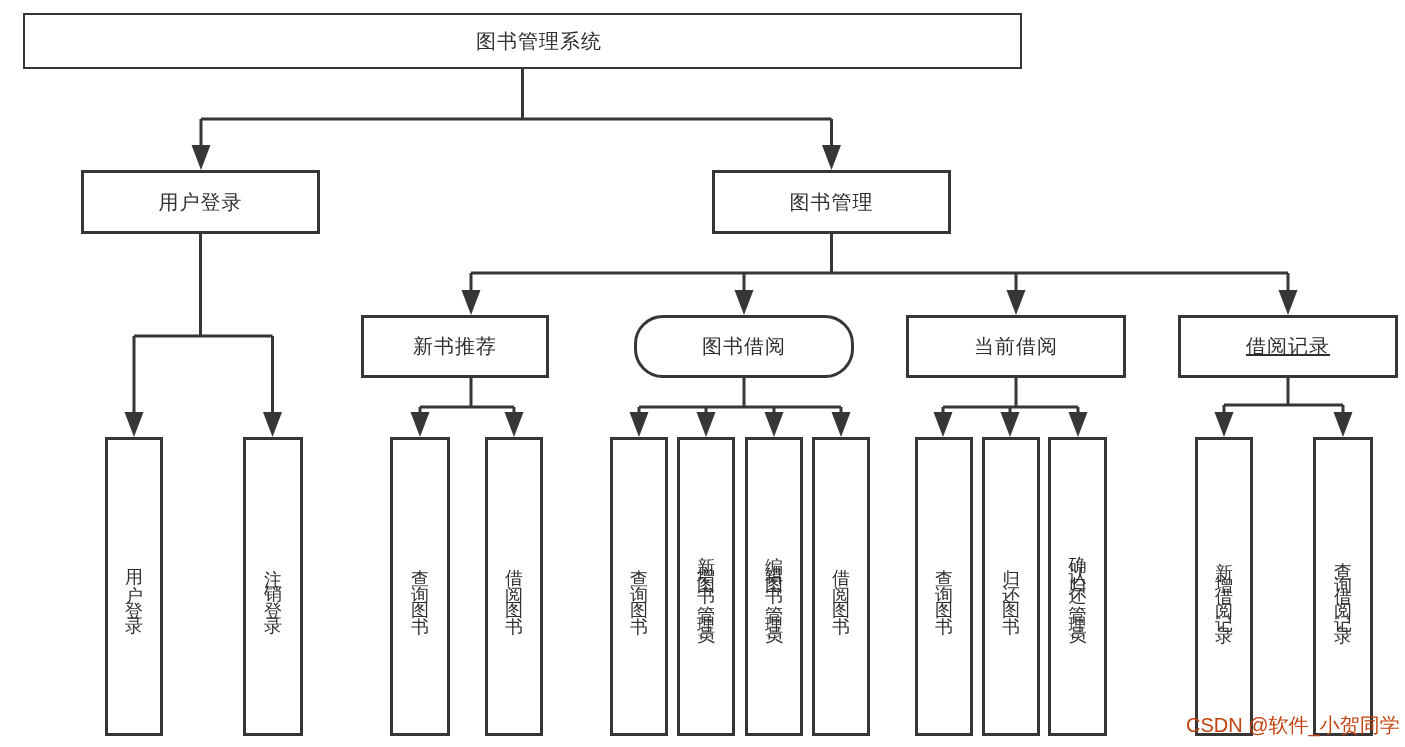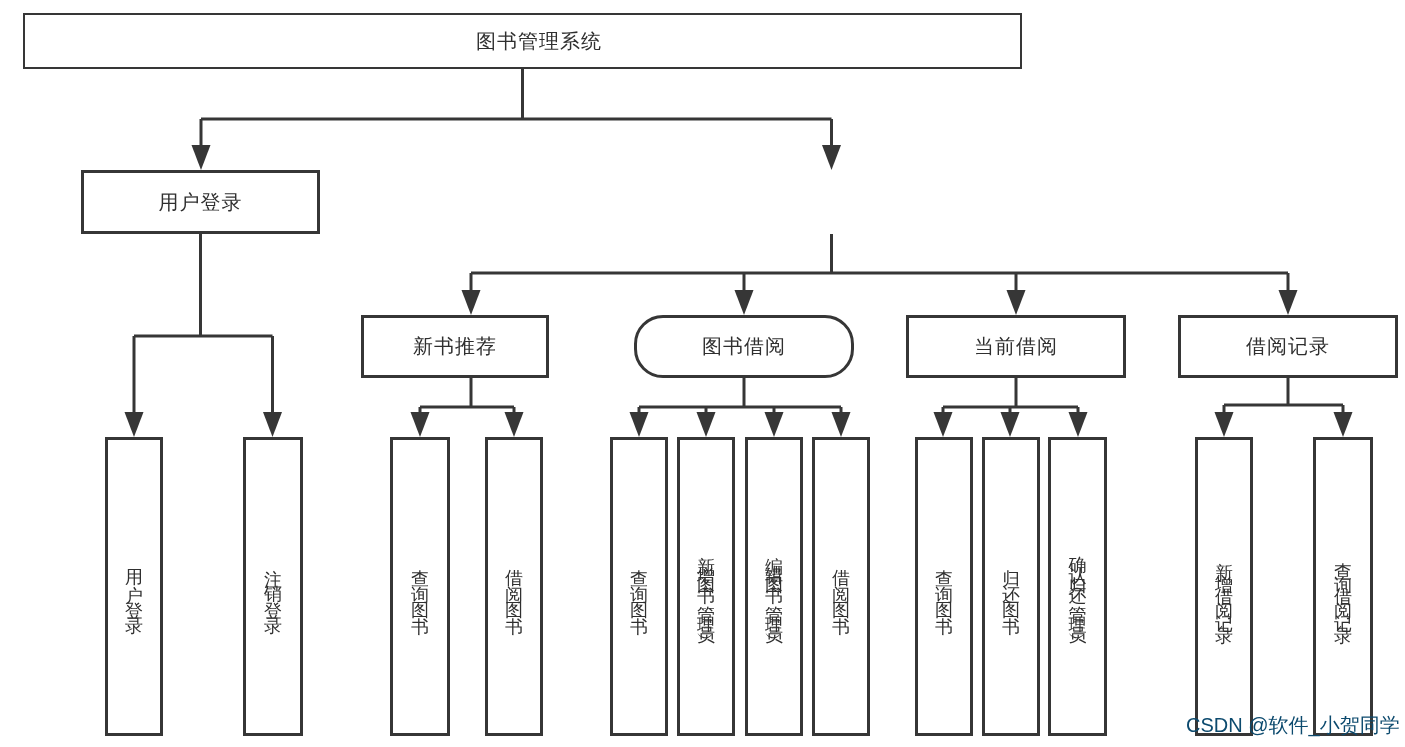--- a/index.html
+++ b/index.html
@@ -37,21 +37,21 @@
     color:var(--text);
   }
   .leaf .vtext.mid{letter-spacing:13px;}
   .leaf .vtext.long{letter-spacing:10px;}
   .watermark{
     position:absolute;
     left:1186px;
     top:712px;
     z-index:5;
     font-size:20px;
-    color:#0c4a6e;
+    color:#c2410c;
     white-space:nowrap;
     text-align:right;
   }
 </style>
 </head>
 <body>
 
 <div class="stage">
 
   <svg class="wires" width="1405" height="747" viewBox="0 0 1405 747" aria-hidden="true">
@@ -125,31 +125,34 @@
     </g>
   </svg>
 
   <div class="node root" style="left:23px;top:13px;width:999px;height:56px;">
     <span class="hlabel">图书管理系统</span>
   </div>
 
   <div class="node" style="left:81px;top:170px;width:239px;height:64px;">
     <span class="hlabel">用户登录</span>
   </div>
+  <div class="node" style="left:712px;top:170px;width:239px;height:64px;">
+    <span class="hlabel">图书管理</span>
+  </div>
 
   <div class="node" style="left:361px;top:315px;width:188px;height:63px;">
     <span class="hlabel">新书推荐</span>
   </div>
   <div class="node" style="left:634px;top:315px;width:220px;height:63px;border-radius:29px;">
     <span class="hlabel">图书借阅</span>
   </div>
   <div class="node" style="left:906px;top:315px;width:220px;height:63px;">
     <span class="hlabel">当前借阅</span>
   </div>
-  <div class="node" style="left:1178px;top:315px;width:220px;height:63px;">
+  <div class="node" style="left:1178px;top:315px;width:220px;height:63px;text-decoration:underline;">
     <span class="hlabel">借阅记录</span>
   </div>
 
   <div class="node leaf" style="left:105px;top:437px;width:58px;height:299px;">
     <span class="vtext">用户登录</span>
   </div>
   <div class="node leaf" style="left:243px;top:437px;width:60px;height:299px;">
     <span class="vtext">注销登录</span>
   </div>
 

